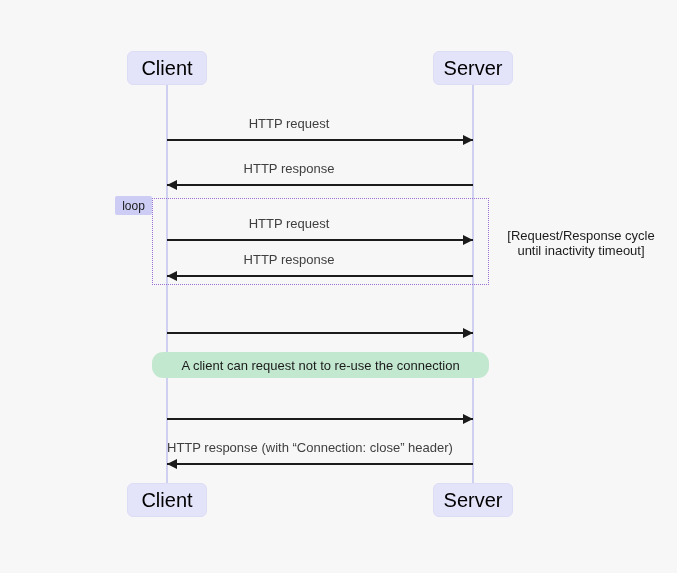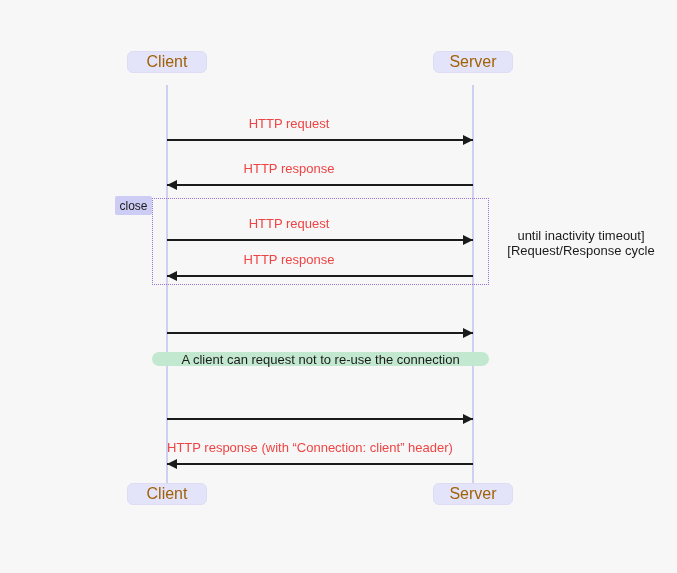--- a/index.html
+++ b/index.html
@@ -11,44 +11,44 @@
   .canvas{
     position:relative;
     width:677px;
     height:573px;
     background:#f7f7f7;
     overflow:hidden;
   }
   .actor{
     position:absolute;
     width:80px;
-    height:22px;
+    height:34px;
     background:#e3e3fa;
     border:1px solid #dcdcf5;
     border-radius:6px;
     display:flex;
     align-items:center;
     justify-content:center;
-    font-size:16px;
-    color:#a16207;
+    font-size:20px;
+    color:#000000;
     box-sizing:border-box;
   }
   .lifeline{
     position:absolute;
     width:2px;
     background:#cfcff0;
   }
   .msg-label{
     position:absolute;
     left:167px;
     width:244px;
     text-align:center;
     font-size:13px;
     line-height:16px;
-    color:#ef4444;
+    color:#404040;
     white-space:nowrap;
   }
   .arrow{
     position:absolute;
     left:167px;
     width:306px;
     height:10px;
   }
   .arrow .line{
     position:absolute;
@@ -108,21 +108,21 @@
     text-align:center;
     font-size:13px;
     line-height:15px;
     color:#1b1b1b;
   }
   .note{
     position:absolute;
     left:152px;
     top:352px;
     width:337px;
-    height:14px;
+    height:26px;
     background:#c3e8d0;
     border-radius:11px;
     display:flex;
     align-items:center;
     justify-content:center;
     font-size:13px;
     color:#1b1b1b;
   }
 </style>
 </head>
@@ -142,52 +142,52 @@
     <div class="head-right"></div>
   </div>
 
   <div class="msg-label" style="top:161px">HTTP response</div>
   <div class="arrow" style="top:180px">
     <div class="line"></div>
     <div class="head-left"></div>
   </div>
 
   <div class="loop-box"></div>
-  <div class="loop-label">close</div>
+  <div class="loop-label">loop</div>
 
   <div class="msg-label" style="top:216px">HTTP request</div>
   <div class="arrow" style="top:235px">
     <div class="line"></div>
     <div class="head-right"></div>
   </div>
 
   <div class="msg-label" style="top:252px">HTTP response</div>
   <div class="arrow" style="top:271px">
     <div class="line"></div>
     <div class="head-left"></div>
   </div>
 
   <div class="loop-annotation">
+    <div>[Request/Response cycle</div>
     <div>until inactivity timeout]</div>
-    <div>[Request/Response cycle</div>
   </div>
 
   <div class="arrow" style="top:328px">
     <div class="line"></div>
     <div class="head-right"></div>
   </div>
 
   <div class="note">A client can request not to re-use the connection</div>
 
   <div class="arrow" style="top:414px">
     <div class="line"></div>
     <div class="head-right"></div>
   </div>
 
-  <div class="msg-label" style="top:440px">HTTP response (with “Connection: client” header)</div>
+  <div class="msg-label" style="top:440px">HTTP response (with “Connection: close” header)</div>
   <div class="arrow" style="top:459px">
     <div class="line"></div>
     <div class="head-left"></div>
   </div>
 
   <div class="actor" style="left:127px;top:483px">Client</div>
   <div class="actor" style="left:433px;top:483px">Server</div>
 
 </div>
 

